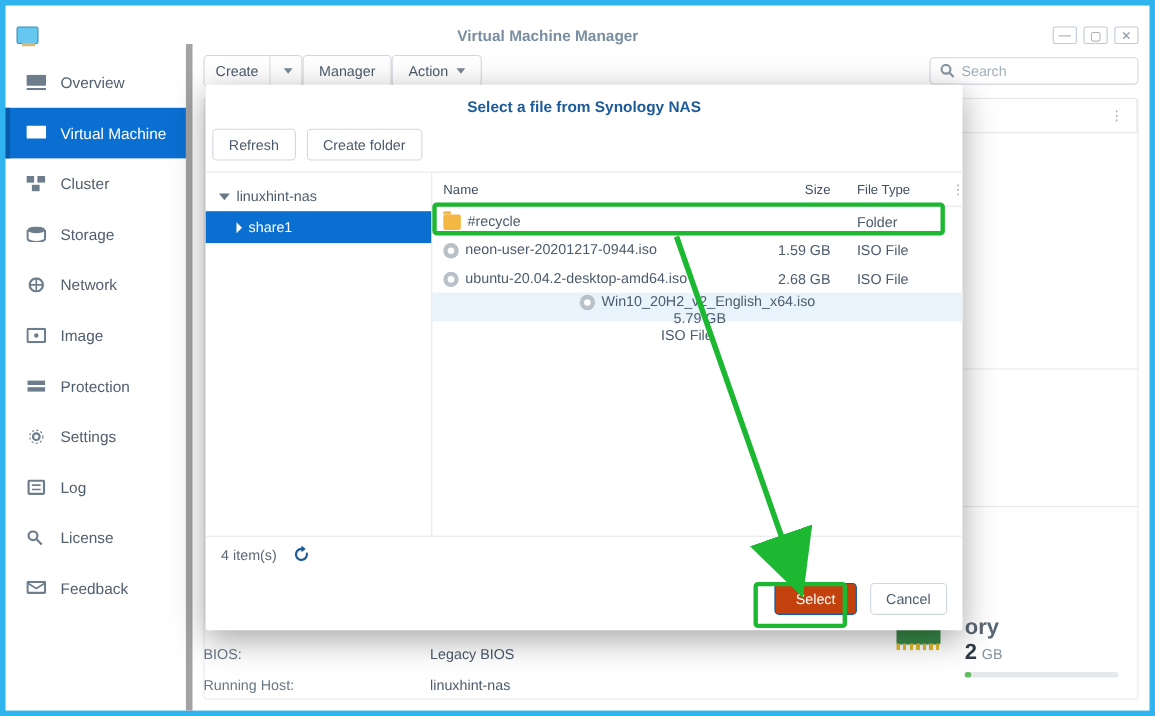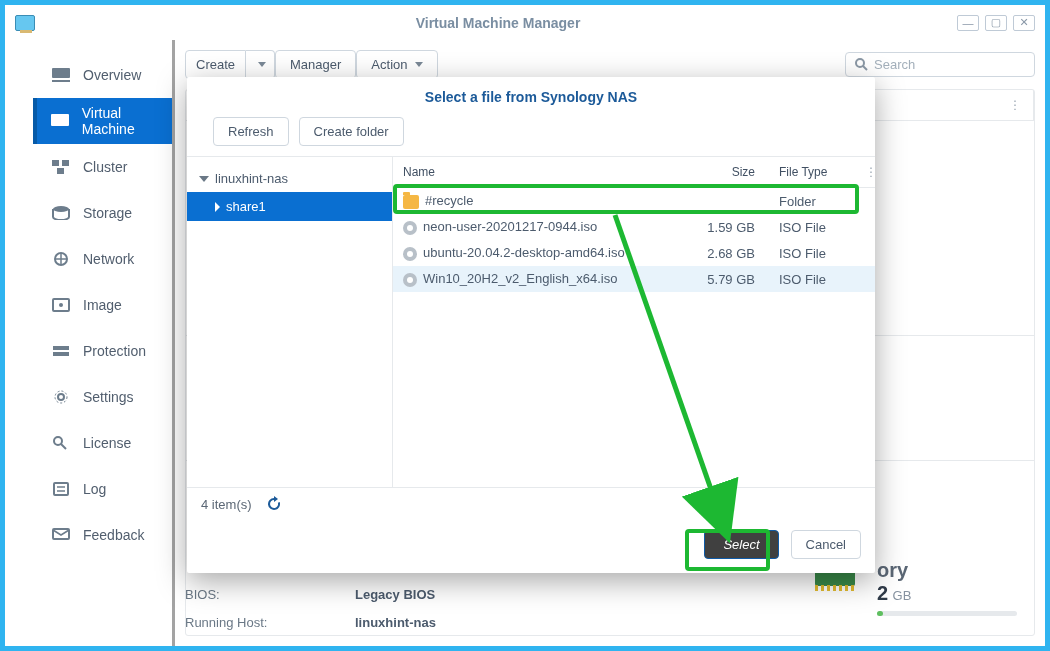--- a/index.html
+++ b/index.html
@@ -1,28 +1,28 @@
 <!DOCTYPE html>
 <html><head>
 <meta charset="utf-8">
 <style>
   * { box-sizing: border-box; margin: 0; padding: 0; font-family: "Segoe UI", Arial, sans-serif; }
   body { width: 1050px; height: 651px; background: #fff; position: relative; overflow: hidden; }
   .outer { border: 5px solid #2fb4f0; width: 1050px; height: 651px; position: relative; background: #fff; }
 
   
-  .titlebar { height: 35px; display: flex; align-items: center; padding: 0 10px; font-size: 14px; color: #6d7f92; }
+  .titlebar { height: 35px; display: flex; align-items: flex-end; padding: 0 10px; font-size: 14px; color: #6d7f92; }
   .titlebar .app-icon { width: 20px; height: 16px; background: #66c7f0; border: 1px solid #3a8db5; border-radius: 2px; margin-right: 10px; position: relative; }
   .titlebar .app-icon::after { content:""; position:absolute; bottom:-3px; left:4px; width:12px; height:3px; background:#d9b972; }
   .titlebar .title { flex: 1; text-align: center; font-weight: 600; font-size: 14px; color: #7a8ea2;}
   .titlebar .winbtn { width: 22px; height: 16px; border: 1px solid #bfcad6; margin-left: 6px; border-radius:2px; display:flex; align-items:center; justify-content:center; color:#8a98a8; font-size:11px; }
 
   
   .main { display: flex; height: calc(100% - 35px); }
-  .sidebar { width: 170px; border-right: 3px solid #a3a3a3; padding-top: 12px; padding-left: 28px; }
+  .sidebar { width: 170px; border-right: 6px solid #a3a3a3; padding-top: 12px; }
   .side-item { display: flex; align-items: center; height: 46px; padding-left: 18px; font-size: 14px; color: #515e6e; cursor: pointer; }
   .side-item.active { background: #0a6fd1; color: #fff; border-left: 4px solid #065aa8; padding-left: 14px; }
   .side-ico { width: 20px; height: 16px; margin-right: 12px; display:inline-flex; align-items:center; justify-content:center; }
   .side-ico svg { fill: #6d7d8c; }
   .side-item.active .side-ico svg { fill: #fff; }
 
   
   .content { flex: 1; padding: 10px; display:flex; flex-direction:column; }
   .toolbar { display: flex; align-items: center; }
   .btn { border: 1px solid #cfd7df; background: #fff; color: #4c5b6d; padding: 6px 14px; border-radius: 4px; font-size: 13px; cursor: pointer; display:inline-flex; align-items:center; gap:4px;}
@@ -37,65 +37,65 @@
   .panel-head { display:flex; font-size:12px; color:#6a7886; border-bottom:1px solid #e6e9ec; }
   .panel-head > div { padding:8px 12px; border-right:1px solid #e6e9ec; }
   .panel-head .col-cpu { flex:1; display:flex; justify-content:space-between; }
   .panel-row { display:flex; font-size:13px; color:#4c5b6d; }
   .panel-row > div { padding:8px 12px; }
 
   
   .details { position:absolute; left:180px; right:22px; bottom:10px; font-size:13px; color:#5b6775; }
   .details-row { display:flex; height:28px; align-items:center; }
   .details-label { width:170px; color:#6a7886; }
-  .details-val { color:#4c5b6d; font-weight:700; }
+  .details-val { color:#4c5b6d; font-weight:400;margin-left:36px; }
   .chip { width:40px; height:30px; background:#3a8b4a; border-radius:2px; position:absolute; right:190px; bottom:60px; }
   .chip::after{ content:""; position:absolute; bottom:-5px; left:0; right:0; height:6px; background:repeating-linear-gradient(90deg,#e2bb2f 0 3px, transparent 3px 6px);}
   .memory { position:absolute; right:28px; bottom:30px; text-align:left; }
   .memory-title{ color:#5b6775; font-size:20px; font-weight:600; }
   .memory-val{ color:#303b49; font-size:20px; font-weight:700;}
   .memory-unit{ color:#8692a0; font-size:13px; }
   .memory-bar{ width:140px; height:5px; background:#e6e9ec; border-radius:3px; margin-top:6px; position:relative;}
   .memory-bar::before{content:"";position:absolute;left:0;top:0;bottom:0;width:4%;background:#5fbf60;border-radius:3px;}
   .divider-top { position:absolute; left:180px; right:10px; top:330px; border-top:1px solid #e6e9ec;}
   .divider-bot { position:absolute; left:180px; right:10px; top:455px; border-top:1px solid #e6e9ec;}
 
   
   .dialog { position:absolute; left:182px; top:72px; width:688px; height:496px; background:#fff; box-shadow:0 8px 30px rgba(0,0,0,0.35); border-radius:2px; display:flex; flex-direction:column;}
   .dlg-title { text-align:center; font-weight:600; color:#1c5a99; padding:12px 0 8px; font-size:14px;}
-  .dlg-toolbar { display:flex; gap:10px; padding:4px 26px 10px;}
+  .dlg-toolbar { display:flex; gap:10px; padding:4px 6px 10px;}
   .dlg-body { flex:1; display:flex; border-top:1px solid #e6e9ec; border-bottom:1px solid #e6e9ec;}
   .dlg-tree { width:206px; border-right:1px solid #e6e9ec; padding-top:8px;}
   .tree-root { font-size:13px; color:#4c5b6d; padding:6px 12px; display:flex; align-items:center; gap:6px;}
   .tree-root::before { content:""; border-left:5px solid transparent; border-right:5px solid transparent; border-top:6px solid #6a7886;}
   .tree-child { background:#0a6fd1; color:#fff; font-size:13px; padding:7px 12px 7px 28px; display:flex; align-items:center; gap:6px;}
   .tree-child::before{ content:""; border-top:5px solid transparent; border-bottom:5px solid transparent; border-left:5px solid #fff;}
   .dlg-files { flex:1; display:flex; flex-direction:column;}
   .file-head { display:flex; font-size:12px; color:#415063; border-bottom:1px solid #e6e9ec;}
   .file-head > div { padding:8px 10px; }
   .col-name{ flex:1; }
   .col-size{ width:80px; text-align:right; padding-right:14px !important;}
   .col-type{ width:86px; }
   .col-menu{ width:20px; text-align:center; color:#9aa6b2;}
   .file-row { display:flex; align-items:center; font-size:13px; color:#4c5b6d; height:26px;}
   .file-row > div { padding:0 10px;}
-  .file-row.sel { background:#e8f3fb;}
+  .file-row.sel { background:#e8f3fb;flex-direction:column;}
   .ficon { width:16px; height:14px; display:inline-block; margin-right:6px; vertical-align:middle;}
   .ficon.folder{ background:#f5b744; border-radius:2px; position:relative;}
   .ficon.folder::before{content:"";position:absolute;top:-3px;left:0;width:7px;height:3px;background:#f5b744;border-radius:1px 1px 0 0;}
   .ficon.disc{ background:#b8c0c8; border-radius:50%; width:14px; height:14px; position:relative;}
   .ficon.disc::after{content:"";position:absolute;top:4px;left:4px;width:6px;height:6px;background:#fff;border-radius:50%;}
   .hlbox{ position:absolute; border:4px solid #1db832; border-radius:4px; pointer-events:none;}
   .hl-file{ left:388px; top:179px; width:466px; height:30px;}
   .hl-select{ left:680px; top:524px; width:85px; height:42px;}
   .arrow-svg{ position:absolute; left:520px; top:200px; pointer-events:none;}
   .dlg-status{ display:flex; align-items:center; padding:8px 14px; font-size:13px; color:#5b6775; gap:14px;}
   .dlg-status svg{ fill:#1c5a99; }
   .dlg-footer{ display:flex; justify-content:flex-end; gap:12px; padding:10px 14px 14px;}
-  .btn.primary{ background:#404040; color:#fff; border-color:#0f5aa6; padding:6px 18px;font-style:italic;}
+  .btn.primary{ background:#c2410c; color:#fff; border-color:#0f5aa6; padding:6px 18px;}
 </style>
 </head>
 <body>
 
 <div class="outer">
   <div class="titlebar">
     <span class="app-icon"></span>
     <span class="title">Virtual Machine Manager</span>
     <span class="winbtn">—</span>
     <span class="winbtn">▢</span>
@@ -172,34 +172,34 @@
             <svg width="18" height="14" viewBox="0 0 18 14">
               <circle cx="9" cy="7" r="3" fill="none" stroke="#6d7d8c" stroke-width="2"></circle>
               <circle cx="9" cy="7" r="6" fill="none" stroke="#6d7d8c" stroke-width="1" stroke-dasharray="2 2"></circle>
             </svg>
           </span>
           <span>Settings</span>
         </div>
       <div class="side-item">
           <span class="side-ico">
             <svg width="18" height="14" viewBox="0 0 18 14">
+              <rect x="2" y="1" width="14" height="12" rx="1" fill="none" stroke="#6d7d8c" stroke-width="2"></rect>
+              <path d="M5 5h8M5 9h8" stroke="#6d7d8c" stroke-width="1.5"></path>
+            </svg>
+          </span>
+          <span>Log</span>
+        </div>
+      <div class="side-item">
+          <span class="side-ico">
+            <svg width="18" height="14" viewBox="0 0 18 14">
               <circle cx="6" cy="5" r="4" fill="none" stroke="#6d7d8c" stroke-width="2"></circle>
               <path d="M9 8l5 5" stroke="#6d7d8c" stroke-width="2"></path>
             </svg>
           </span>
           <span>License</span>
-        </div>
-      <div class="side-item">
-          <span class="side-ico">
-            <svg width="18" height="14" viewBox="0 0 18 14">
-              <rect x="2" y="1" width="14" height="12" rx="1" fill="none" stroke="#6d7d8c" stroke-width="2"></rect>
-              <path d="M5 5h8M5 9h8" stroke="#6d7d8c" stroke-width="1.5"></path>
-            </svg>
-          </span>
-          <span>Log</span>
         </div>
       <div class="side-item">
           <span class="side-ico">
             <svg width="18" height="14" viewBox="0 0 18 14">
               <rect x="1" y="1" width="16" height="10" rx="1" fill="none" stroke="#6d7d8c" stroke-width="2"></rect>
               <path d="M1 2l8 5 8-5" fill="none" stroke="#6d7d8c" stroke-width="1.5"></path>
             </svg>
           </span>
           <span>Feedback</span>
         </div>

